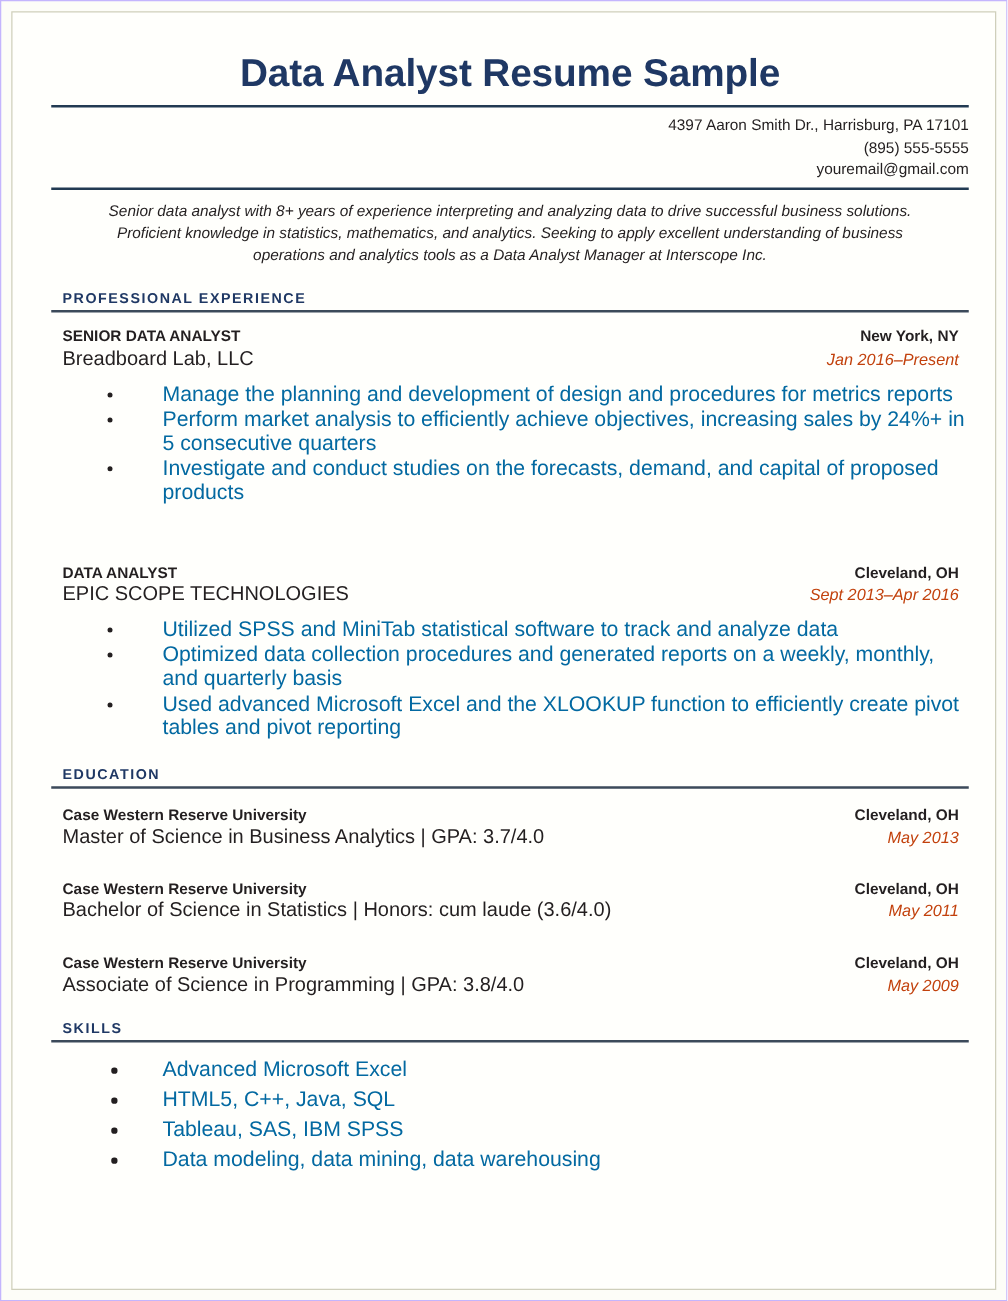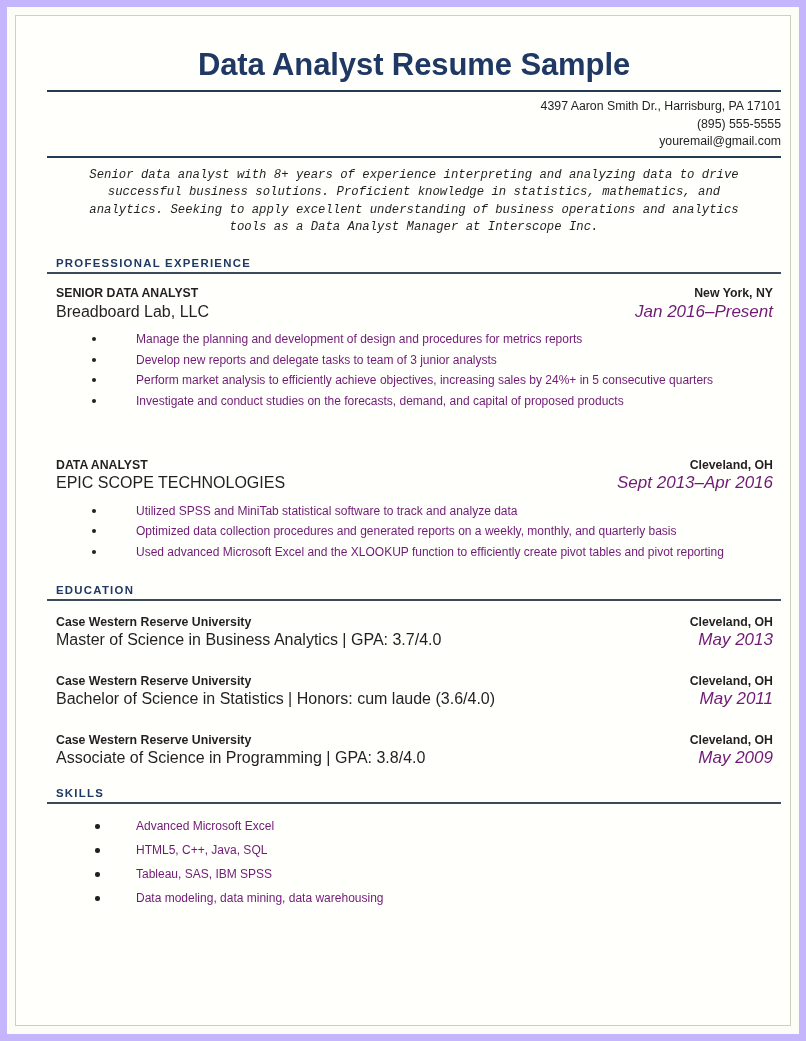--- a/index.html
+++ b/index.html
@@ -9,21 +9,21 @@
   }
   body {
     font-family: "Liberation Sans", sans-serif;
   }
   .page {
     position: relative;
     width: 806px;
     height: 1041px;
     box-sizing: border-box;
     background: #fdfdf8;
-    border: 7px solid #c4b5fd;
+    border: 1px solid #c4b5fd;
     overflow: hidden;
   }
   .page-inner {
     position: absolute;
     left: 8px;
     top: 8px;
     right: 8px;
     bottom: 8px;
     background: #fffffc;
     border: 1px solid #cfcfbb;
@@ -62,21 +62,20 @@
     line-height: 17.5px;
   }
   .summary {
     text-align: center;
     font-style: italic;
     font-size: 12.3px;
     color: #231f20;
     line-height: 17.6px;
     padding: 9px 26px 0 26px;
     box-sizing: border-box;
-    font-family: Liberation Mono, monospace;
   }
 
   
   .section {
     margin-top: 20px;
   }
   .section-title {
     color: #1f3864;
     font-size: 11.4px;
     font-weight: bold;
@@ -109,36 +108,36 @@
     color: #231f20;
     line-height: 17.6px;
   }
   .entry-place {
     font-size: 12.3px;
     font-weight: bold;
     color: #231f20;
     line-height: 17.6px;
   }
   .entry-date {
-    font-size: 17px;
+    font-size: 13px;
     font-style: italic;
-    color: #701a75;
+    color: #c2410c;
     line-height: 17.6px;
   }
 
   
   ul.bullets {
     list-style: none;
     margin: 0;
     padding: 0;
   }
   ul.bullets li {
     position: relative;
-    font-size: 12px;
-    color: #701a75;
+    font-size: 17px;
+    color: #0369a1;
     line-height: 18.6px;
     padding: 0 0 2px 89px;
     box-sizing: border-box;
   }
   ul.bullets li::before {
     content: "";
     position: absolute;
     left: 45px;
     top: 7px;
     width: 4px;
@@ -194,21 +193,20 @@
               <div class="entry-sub">Breadboard Lab, LLC</div>
             </div>
             <div class="entry-right">
               <div class="entry-place">New York, NY</div>
               <div class="entry-date">Jan 2016–Present</div>
             </div>
           </div>
           <div class="gap-bullets"></div>
           <ul class="bullets">
             <li>Manage the planning and development of design and procedures for metrics reports</li>
-            <li>Develop new reports and delegate tasks to team of 3 junior analysts</li>
             <li>Perform market analysis to efficiently achieve objectives, increasing sales by 24%+ in 5 consecutive quarters</li>
             <li>Investigate and conduct studies on the forecasts, demand, and capital of proposed products</li>
           </ul>
         </div>
 
         <div class="gap-job"></div>
 
         <div>
           <div class="entry">
             <div class="entry-left">

